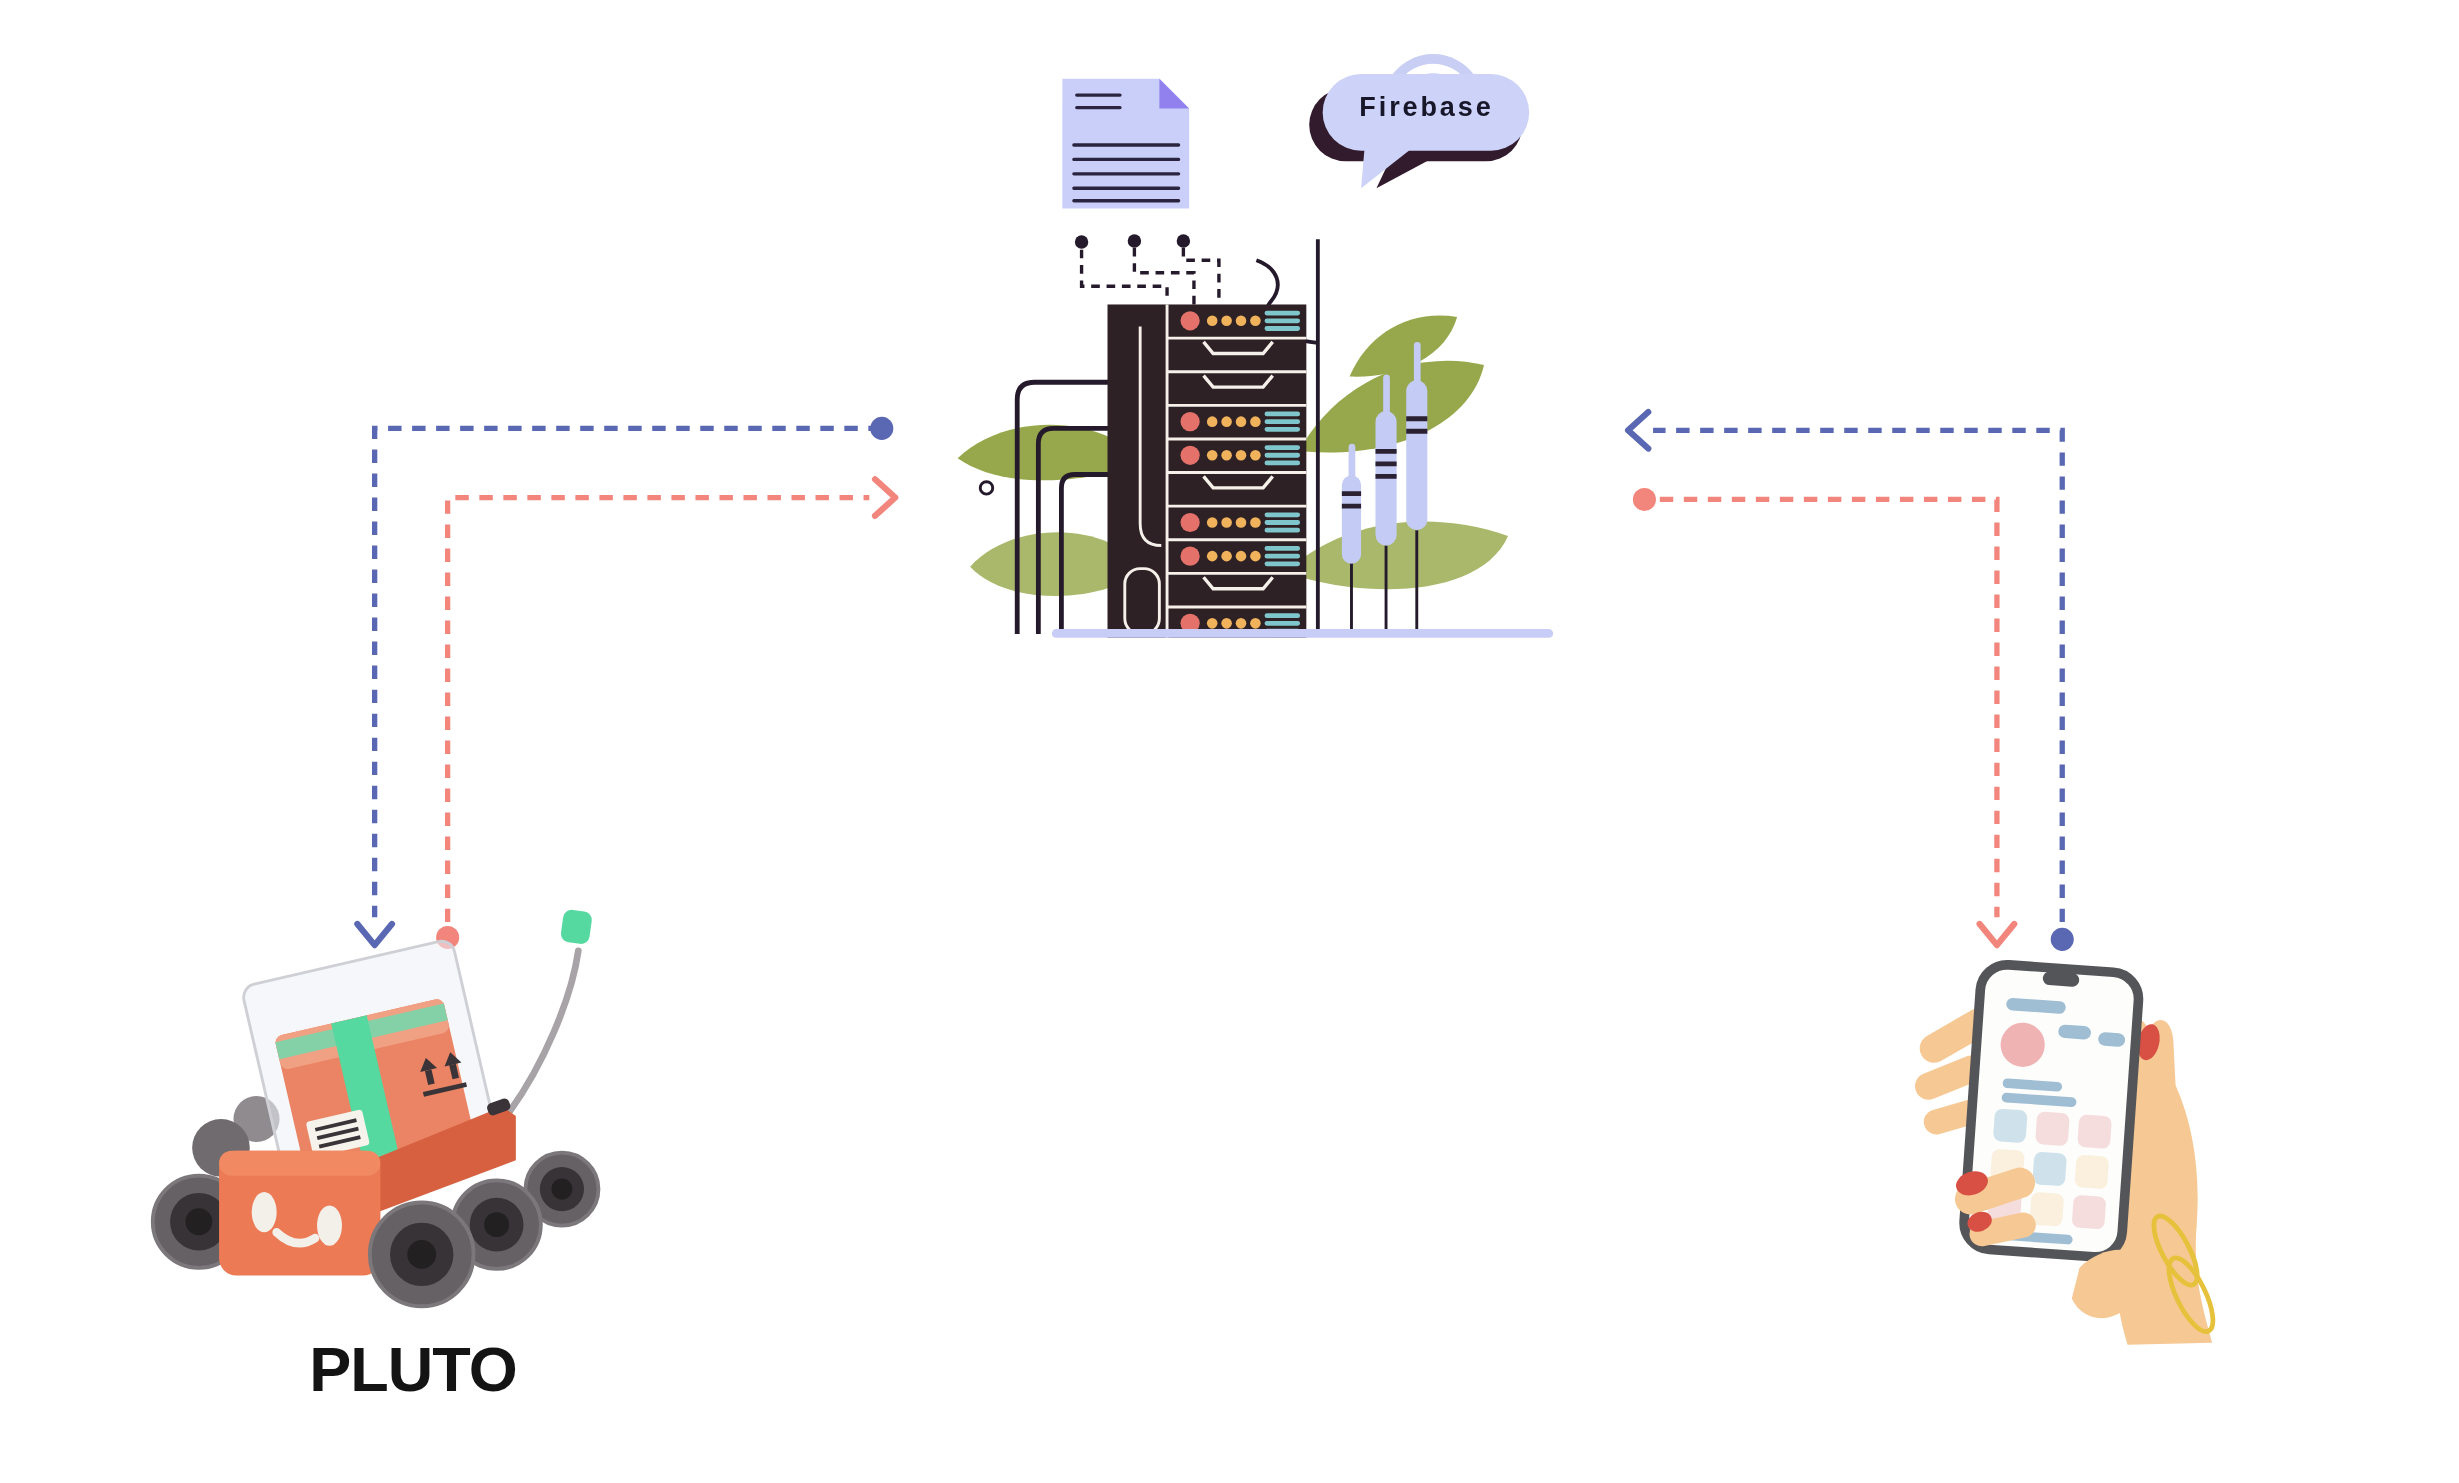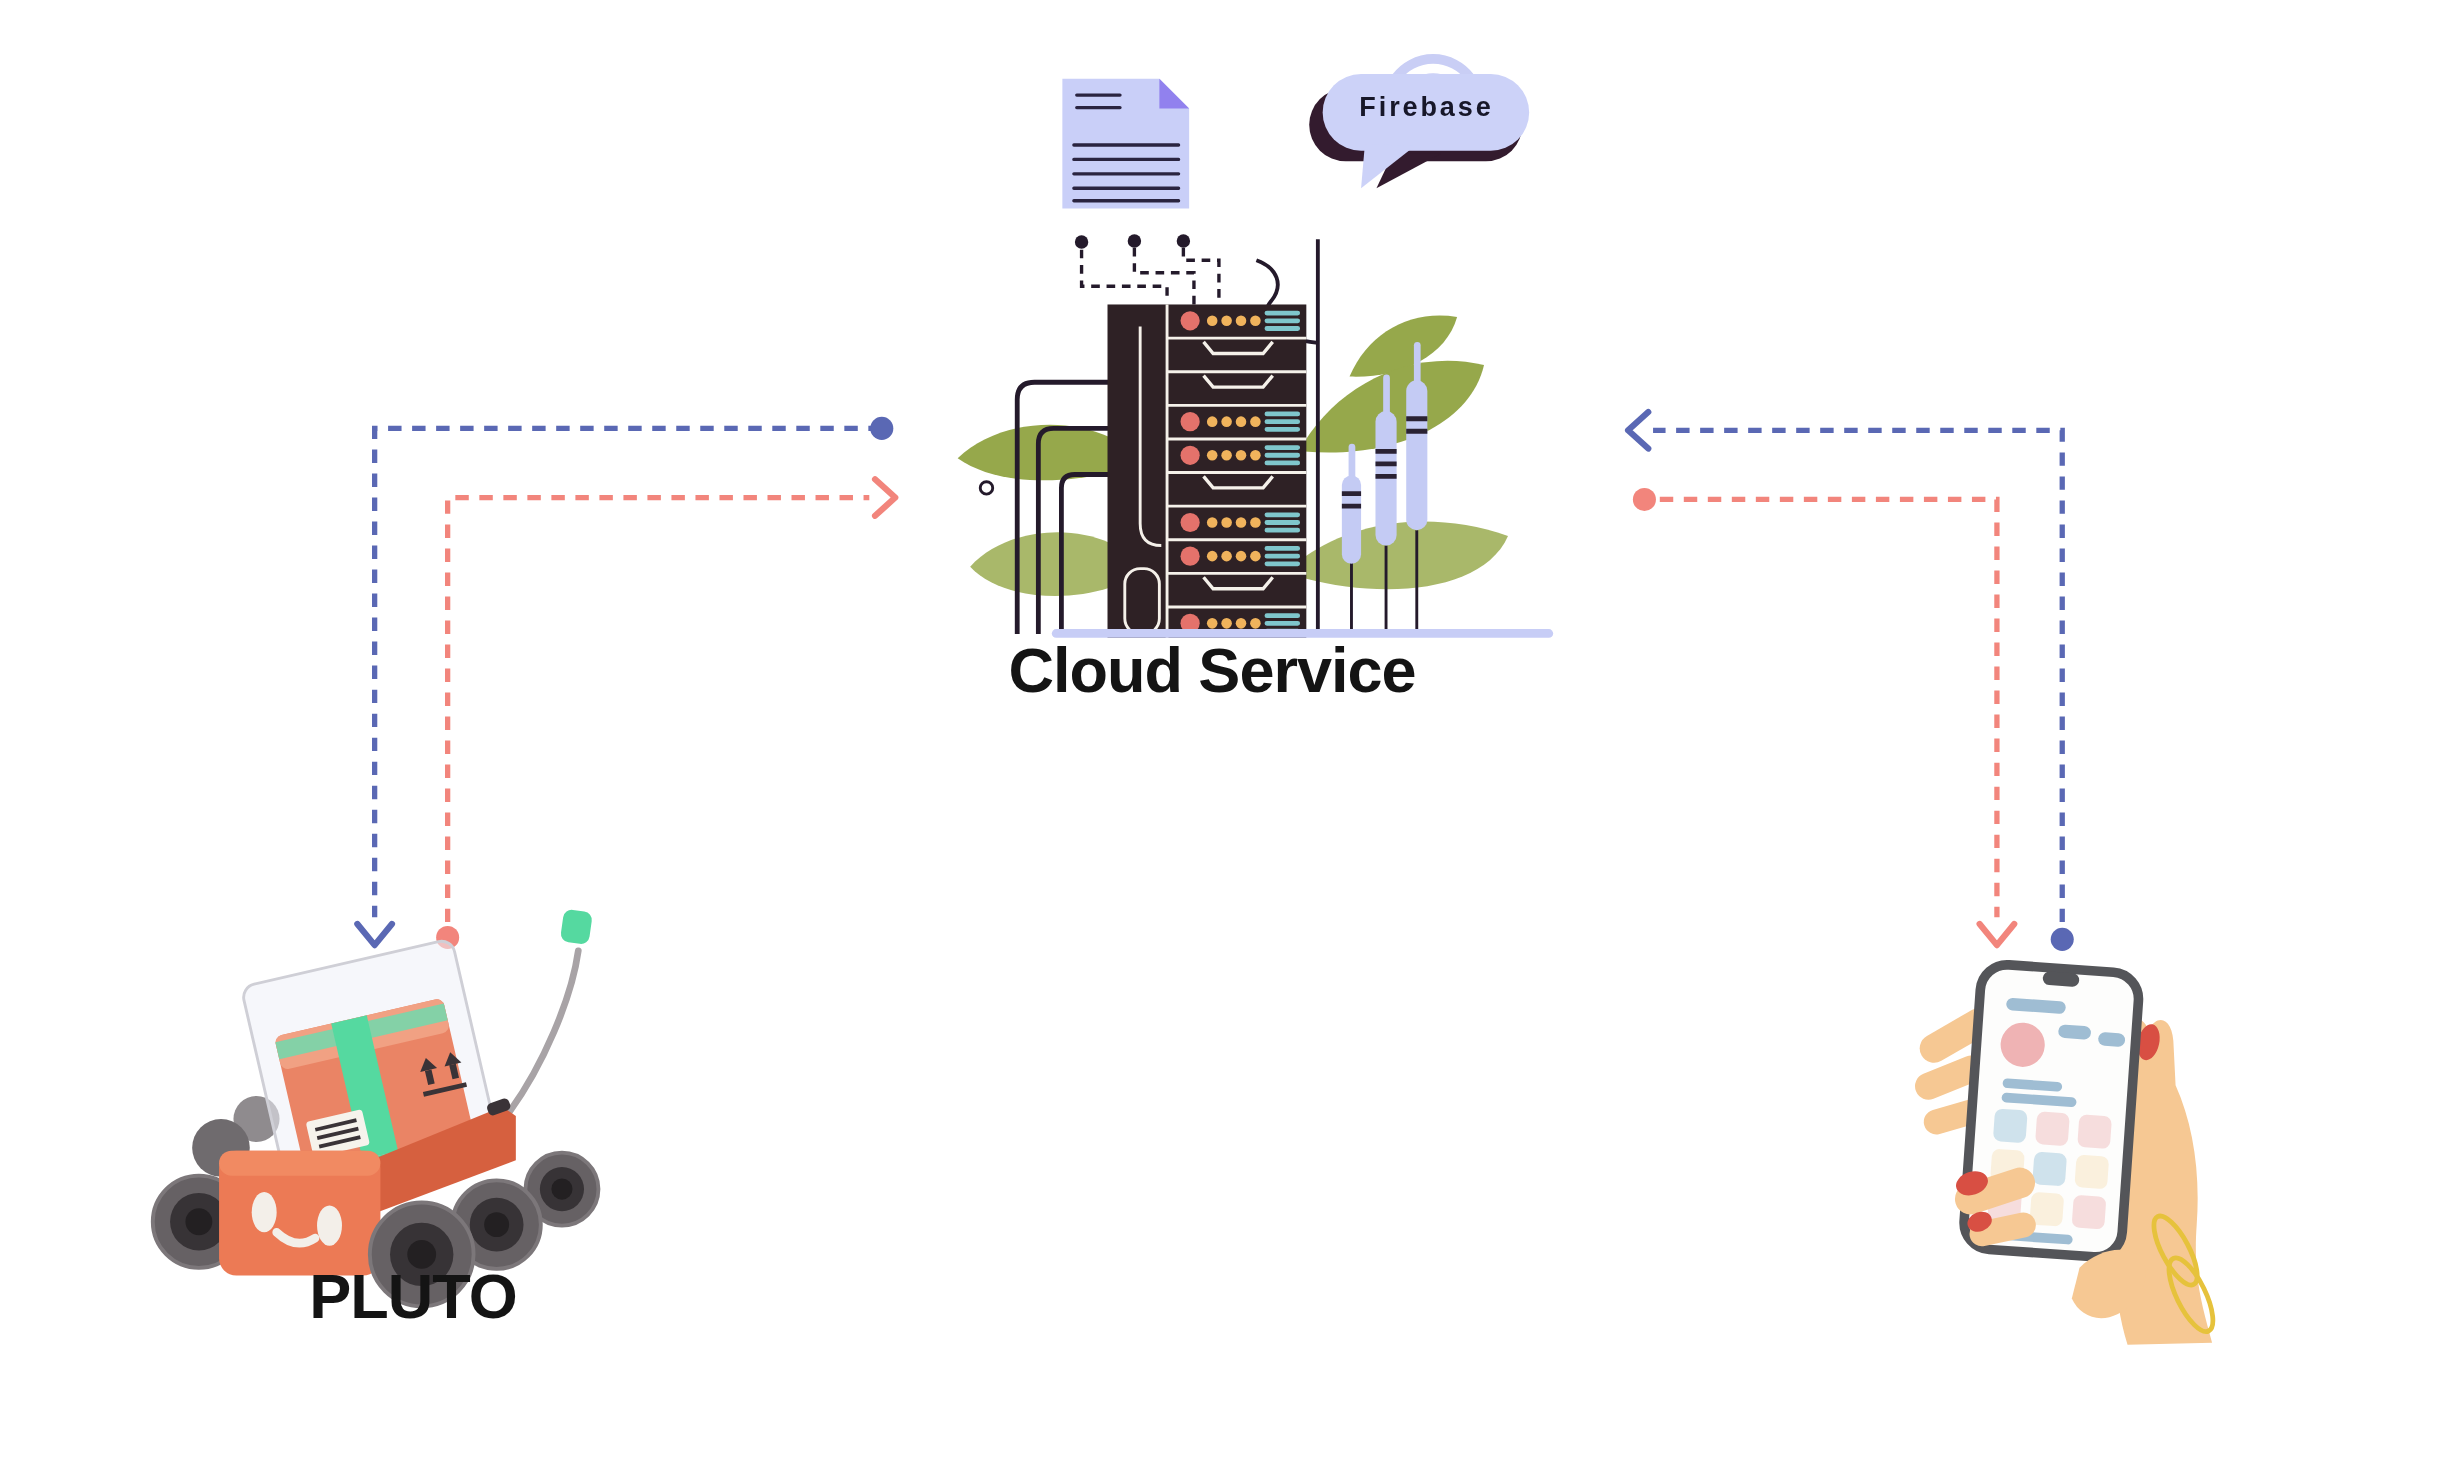--- a/index.html
+++ b/index.html
@@ -23,21 +23,21 @@
   .firebase-label{
     position:absolute;
     left:1299px;top:92px;width:207px;
     text-align:center;
     font-weight:bold;
     font-size:27px;
     letter-spacing:2.9px;
     color:#171729;
   }
   .lbl-cloud{left:900px;top:634px;width:576px;}
-  .lbl-pluto{left:149px;top:1260px;width:480px;}
+  .lbl-pluto{left:149px;top:1333px;width:480px;}
   .lbl-app{left:1760px;top:1333px;width:576px;}
   .dash-blue{stroke:var(--arrow-blue,#5a68b4);stroke-width:5.5;fill:none;stroke-dasharray:14 11;}
   .dash-pink{stroke:var(--arrow-pink,#f2857c);stroke-width:5.5;fill:none;stroke-dasharray:14 11;}
   .head-blue{stroke:var(--arrow-blue,#5a68b4);stroke-width:6.5;fill:none;stroke-linecap:round;stroke-linejoin:round;}
   .head-pink{stroke:var(--arrow-pink,#f2857c);stroke-width:6.5;fill:none;stroke-linecap:round;stroke-linejoin:round;}
   .dot-blue{fill:var(--arrow-blue,#5a68b4);}
   .dot-pink{fill:var(--arrow-pink,#f2857c);}
   .ink{stroke:#241a2b;fill:none;}
   .whiteline{stroke:#f5f1ea;fill:none;}
 </style>
@@ -311,17 +311,16 @@
       <rect x="2025" y="1267" width="70" height="26" rx="13" fill="#f6c893" transform="rotate(-12 2060 1280)"></rect>
       <ellipse cx="2036" cy="1272" rx="13" ry="10" fill="#d84f43" transform="rotate(-20 2036 1272)"></ellipse>
       <path d="M2140,1320 C2160,1300 2190,1295 2205,1310 C2215,1330 2205,1355 2180,1368 C2160,1378 2140,1370 2132,1352 Z" fill="#f6c893"></path>
       <ellipse cx="2240" cy="1302" rx="14" ry="40" stroke="#e6c23c" stroke-width="5" fill="none" transform="rotate(-28 2240 1302)"></ellipse>
       <ellipse cx="2256" cy="1348" rx="15" ry="42" stroke="#e6c23c" stroke-width="5" fill="none" transform="rotate(-26 2256 1348)"></ellipse>
     </g>
   </g>
 </svg>
 
 <div class="firebase-label">Firebase</div>
-<div class="node-label lbl-cloud">Cloud Service</div>
 <div class="node-label lbl-pluto">PLUTO</div>
 
 </div>
 
 
 </body></html>

